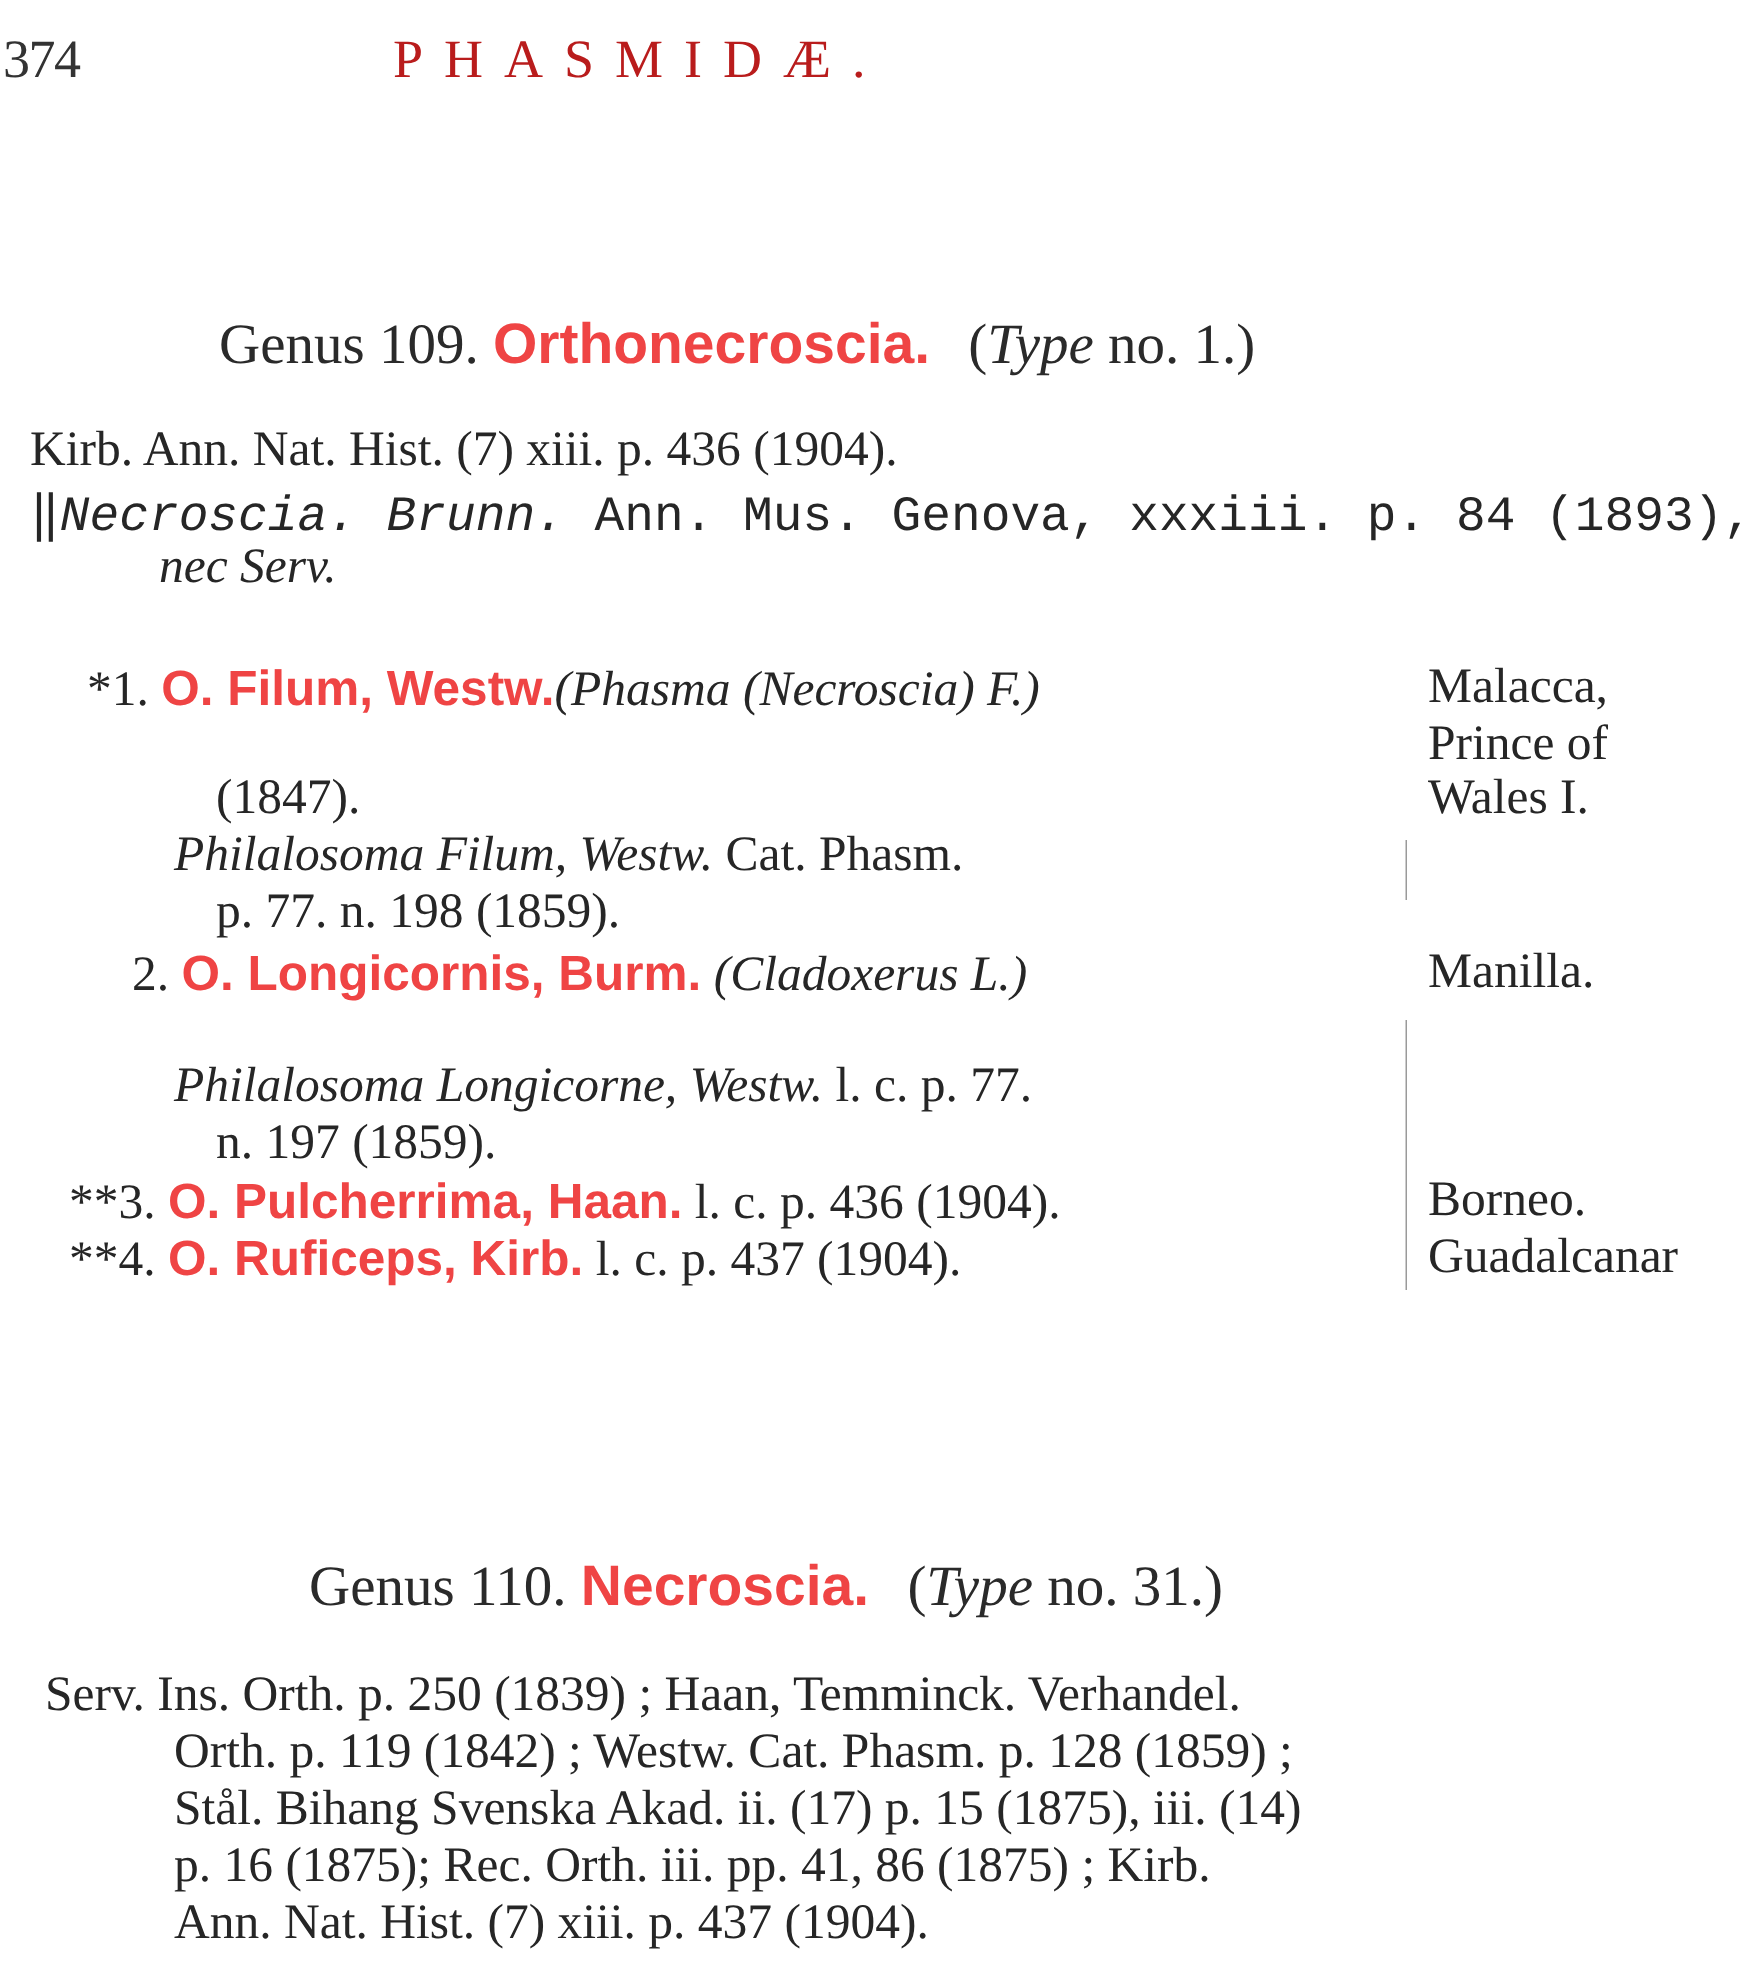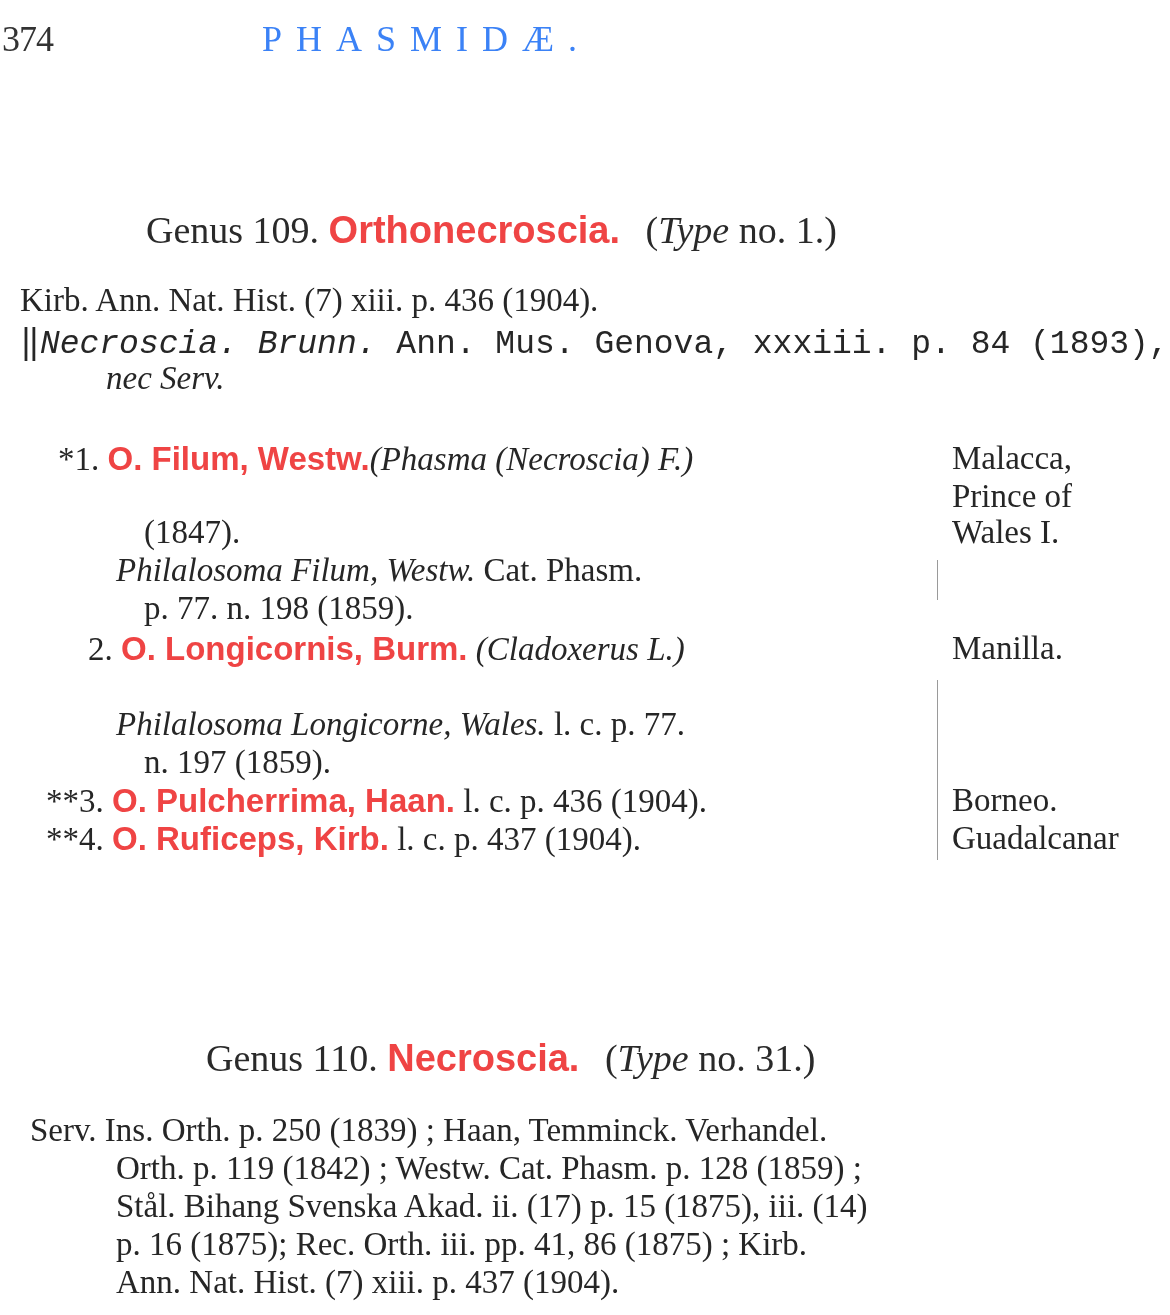--- a/index.html
+++ b/index.html
@@ -7,21 +7,21 @@
     width: 1170px; height: 1315px; overflow: hidden; position: relative;
     font-family: "Liberation Serif", "DejaVu Serif", serif;
     color: #1e1e1e;
   }
   .page { position: absolute; left: 0; top: 0; width: 1170px; height: 1315px; }
   .abs { position: absolute; white-space: nowrap; }
   .serif { font-family: "Liberation Serif", "DejaVu Serif", serif; }
   .bold { font-family: Liberation Sans, sans-serif; font-weight: bold; color: #ef4444; }
   .ital { font-style: italic; }
   .header-num { left: 2px; top: 18px; font-size: 36px; color: #333; letter-spacing: -1px; }
-  .header-title { left: 262px; top: 18px; font-size: 36px; letter-spacing: 14px; color: #3b82f6; }
+  .header-title { left: 262px; top: 18px; font-size: 36px; letter-spacing: 14px; color: #b91c1c; }
   .genus-head { font-size: 38px; color: #2a2a2a; }
   .genus-head .bold { font-size: 38px; }
   .line { font-size: 33px; color: #262626; }
   .loc { font-size: 33px; color: #262626; }
   .divider { position: absolute; width: 1px; background: #9a9a9a; }
 </style>
 </head>
 <body>
 
 <div class="page">
@@ -57,21 +57,21 @@
   <div class="abs loc" style="left:952px; top:478px;">Prince of</div>
   <div class="abs loc" style="left:952px; top:514px;">Wales I.</div>
 
   <div class="abs line" style="left:88px; top:630px;">
     <span>2.</span>
     <span class="bold">O. Longicornis, Burm.</span>
     <span class="ital">(Cladoxerus L.)</span>
   </div>
   <div class="abs line" style="left:116px; top:706px;">
     <span class="ital">Philalosoma Longicorne,</span>
-    <span class="ital">Wales.</span>
+    <span class="ital">Westw.</span>
     <span>l. c. p. 77.</span>
   </div>
   <div class="abs line" style="left:144px; top:744px;">n. 197 (1859).</div>
   <div class="abs loc" style="left:952px; top:630px;">Manilla.</div>
 
   <div class="abs line" style="left:46px; top:782px;">
     <span>**3.</span>
     <span class="bold">O. Pulcherrima, Haan.</span>
     <span>l. c. p. 436 (1904).</span>
   </div>

